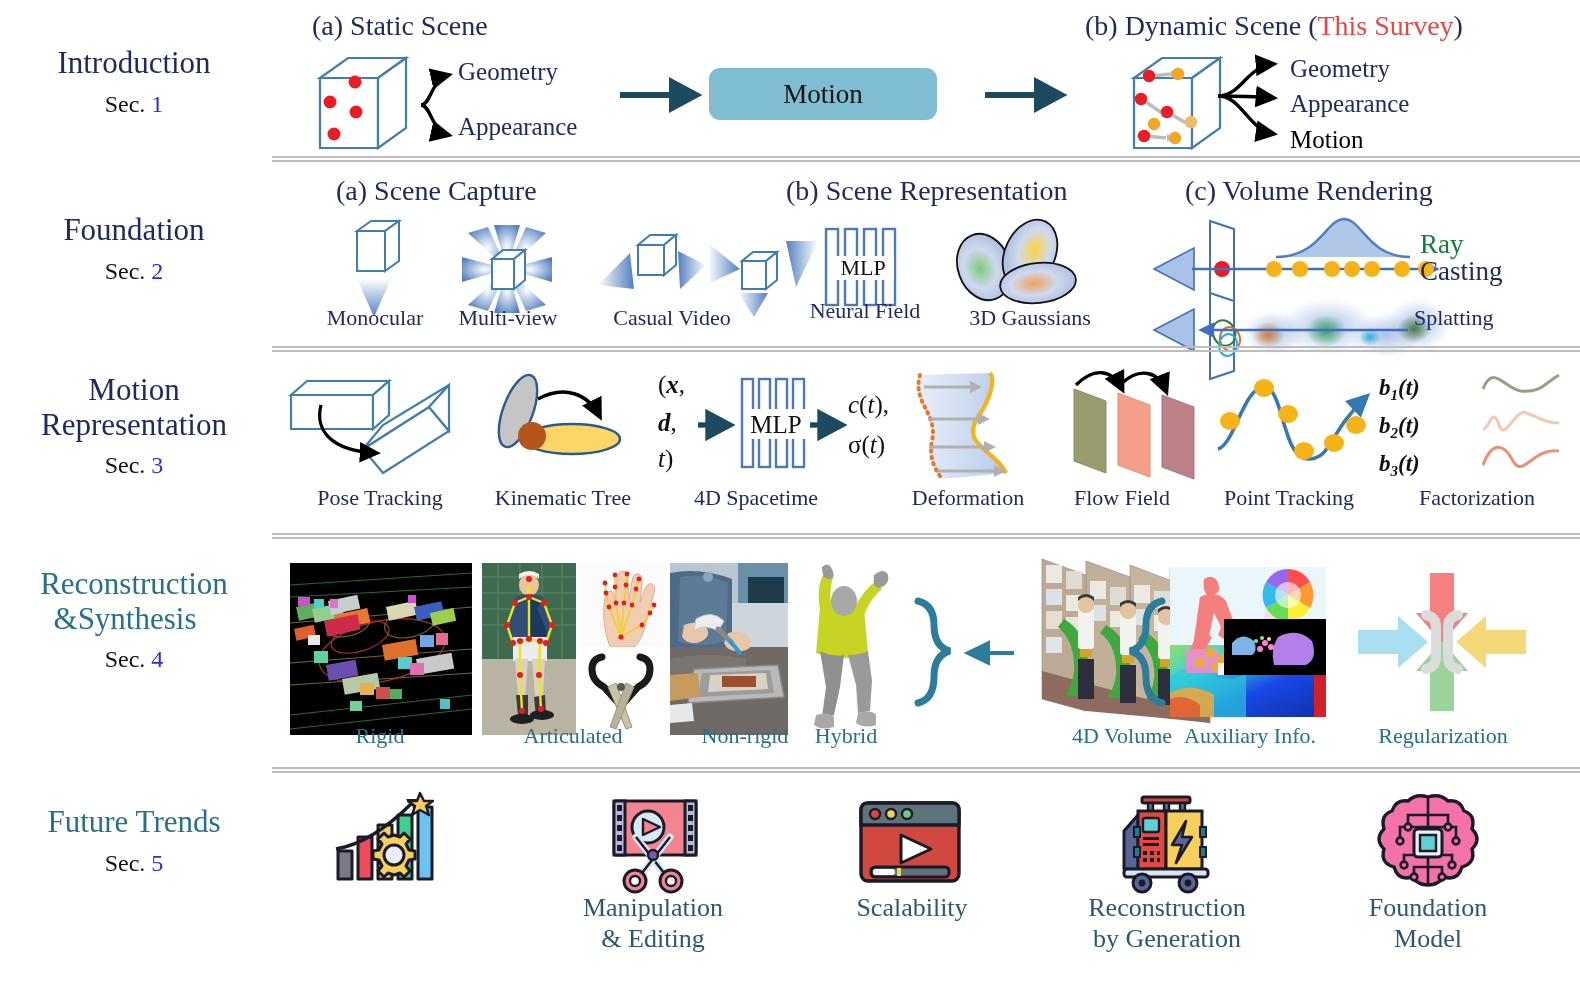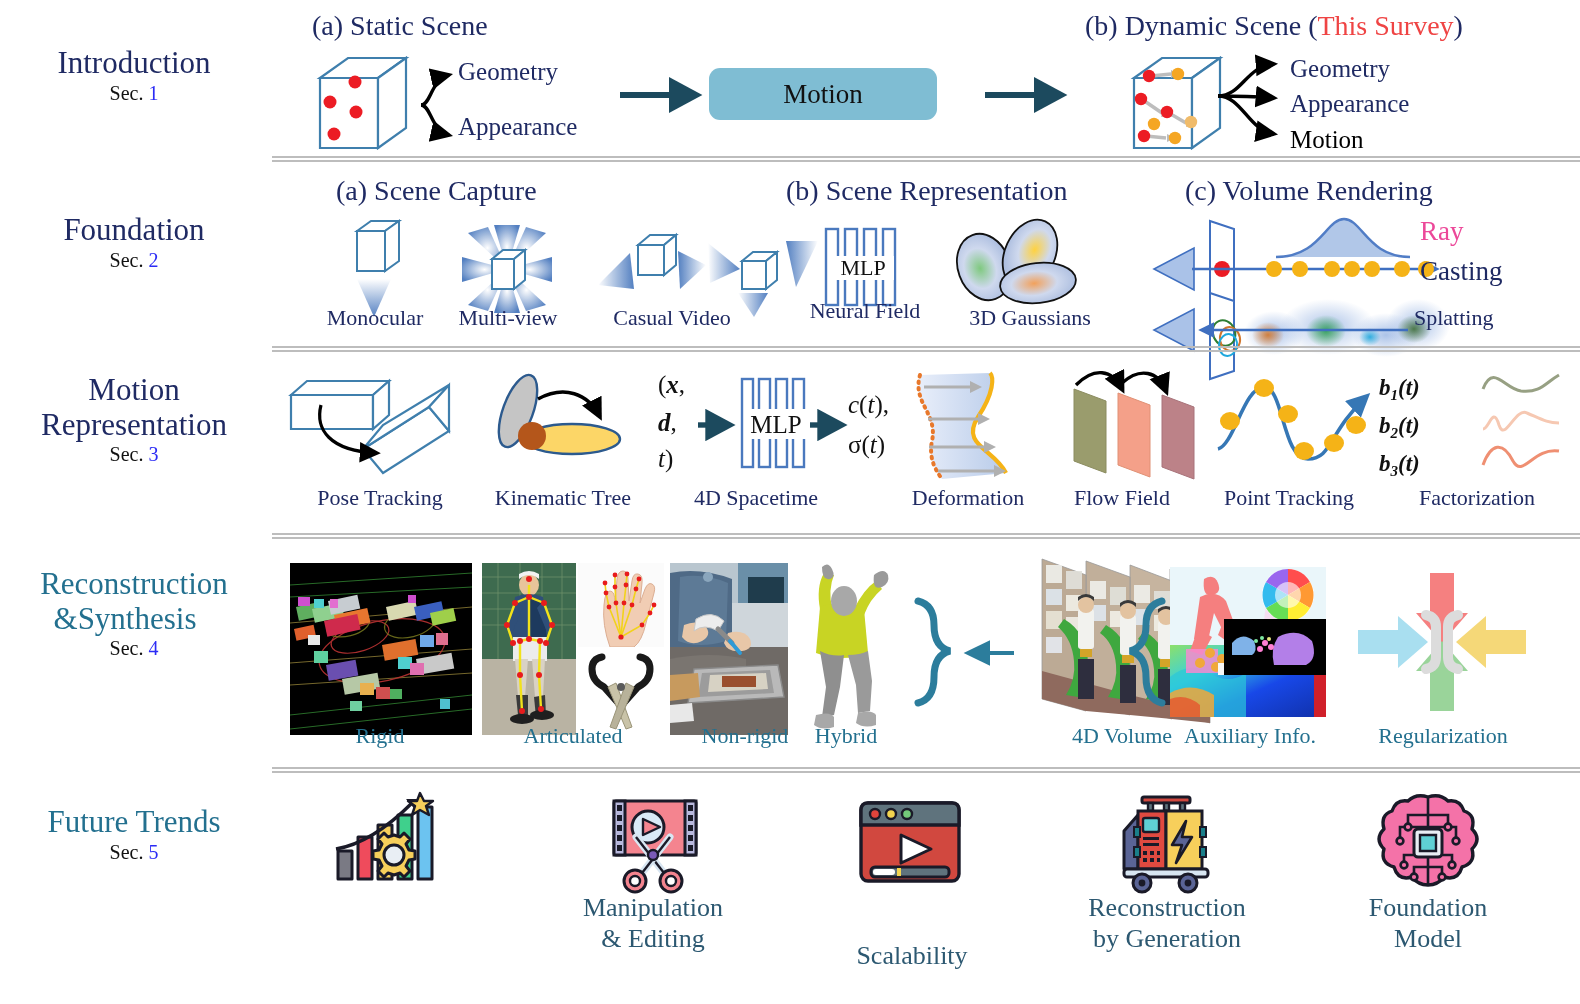--- a/index.html
+++ b/index.html
@@ -14,21 +14,21 @@
 
   
   .row { position:absolute; left:0; width:1580px; }
   .rowlabel {
     position:absolute; left:0; width:268px;
     text-align:center; line-height:1.12;
     color:#1f2a63;
   }
   .rowlabel .name { font-size:31px; }
   .rowlabel.teal .name { color:#23708f; }
-  .rowlabel .sec { font-size:20px; color:#111111; margin-top:1px; }
+  .rowlabel .sec { font-size:24px; color:#111111; margin-top:10px; }
   .rowlabel .sec .num { color:#2b2bf5; }
 
   .sep { position:absolute; left:272px; width:1308px; height:6px; }
   .sep::before, .sep::after {
     content:""; position:absolute; left:0; width:100%; height:2px; background:#bdbdbd;
   }
   .sep::before { top:0; }
   .sep::after  { top:4px; }
 
   
@@ -346,21 +346,21 @@
       <ellipse cx="178" cy="38" rx="20" ry="16" fill="url(#sp-g)"></ellipse>
       <ellipse cx="222" cy="44" rx="11" ry="9" fill="url(#sp-c)"></ellipse>
       <ellipse cx="266" cy="36" rx="17" ry="14" fill="url(#sp-dg)"></ellipse>
 
       <ellipse cx="76" cy="40" rx="11" ry="13" transform="rotate(-24 76 40)" fill="none" stroke="#2e7d32" stroke-width="2"></ellipse>
       <ellipse cx="82" cy="46" rx="10" ry="12" transform="rotate(-10 82 46)" fill="none" stroke="#d2762c" stroke-width="2"></ellipse>
       <ellipse cx="80" cy="52" rx="9" ry="11" transform="rotate(10 80 52)" fill="none" stroke="#1fa8dd" stroke-width="2"></ellipse>
       <line x1="260" y1="37" x2="54" y2="37" stroke="#3f6fc0" stroke-width="2.4" marker-end="url(#ah-bl2)"></line>
     </svg>
 
-    <div class="sm" style="left:1420px; top:51px; color:#ec4899; font-size:27px;text-align:right;">Ray</div>
+    <div class="sm" style="left:1420px; top:64px; color:#15803d; font-size:27px;text-align:right;">Ray</div>
     <div class="sm" style="left:1420px; top:91px; color:#1f2a63; font-size:27px;">Casting</div>
     <div class="cap" style="left:1414px; top:140px; width:160px; text-align:left;">Splatting</div>
 
     <div class="sep" style="top:181px;"></div>
   </div>
 
   <div class="row" style="top:355px; height:185px;">
 
     <div class="rowlabel" style="top:18px;">
       <div class="name">Motion</div>
@@ -1008,21 +1008,21 @@
         <circle cx="64" cy="84" r="3.4" stroke="#1a1a28" stroke-width="2.6"></circle>
       </g>
       <rect x="36" y="36" width="28" height="28" rx="4" fill="#e9eef4" stroke="#1a1a28" stroke-width="3"></rect>
       <path d="M42 42 L58 42 L58 58 L42 58 Z" fill="#5fd0d4" stroke="#1a1a28" stroke-width="2.4"></path>
     </svg>
 
     <div class="cap2" style="left:558px; top:118px; width:190px;">
       <div>Manipulation</div>
       <div>&amp; Editing</div>
     </div>
-    <div class="cap2" style="left:822px; top:118px; width:180px;margin-top:48px;">
+    <div class="cap2" style="left:822px; top:118px; width:180px;">
       <div>Scalability</div>
     </div>
     <div class="cap2" style="left:1062px; top:118px; width:210px;">
       <div>Reconstruction</div>
       <div>by Generation</div>
     </div>
     <div class="cap2" style="left:1338px; top:118px; width:180px;">
       <div>Foundation</div>
       <div>Model</div>
     </div>

